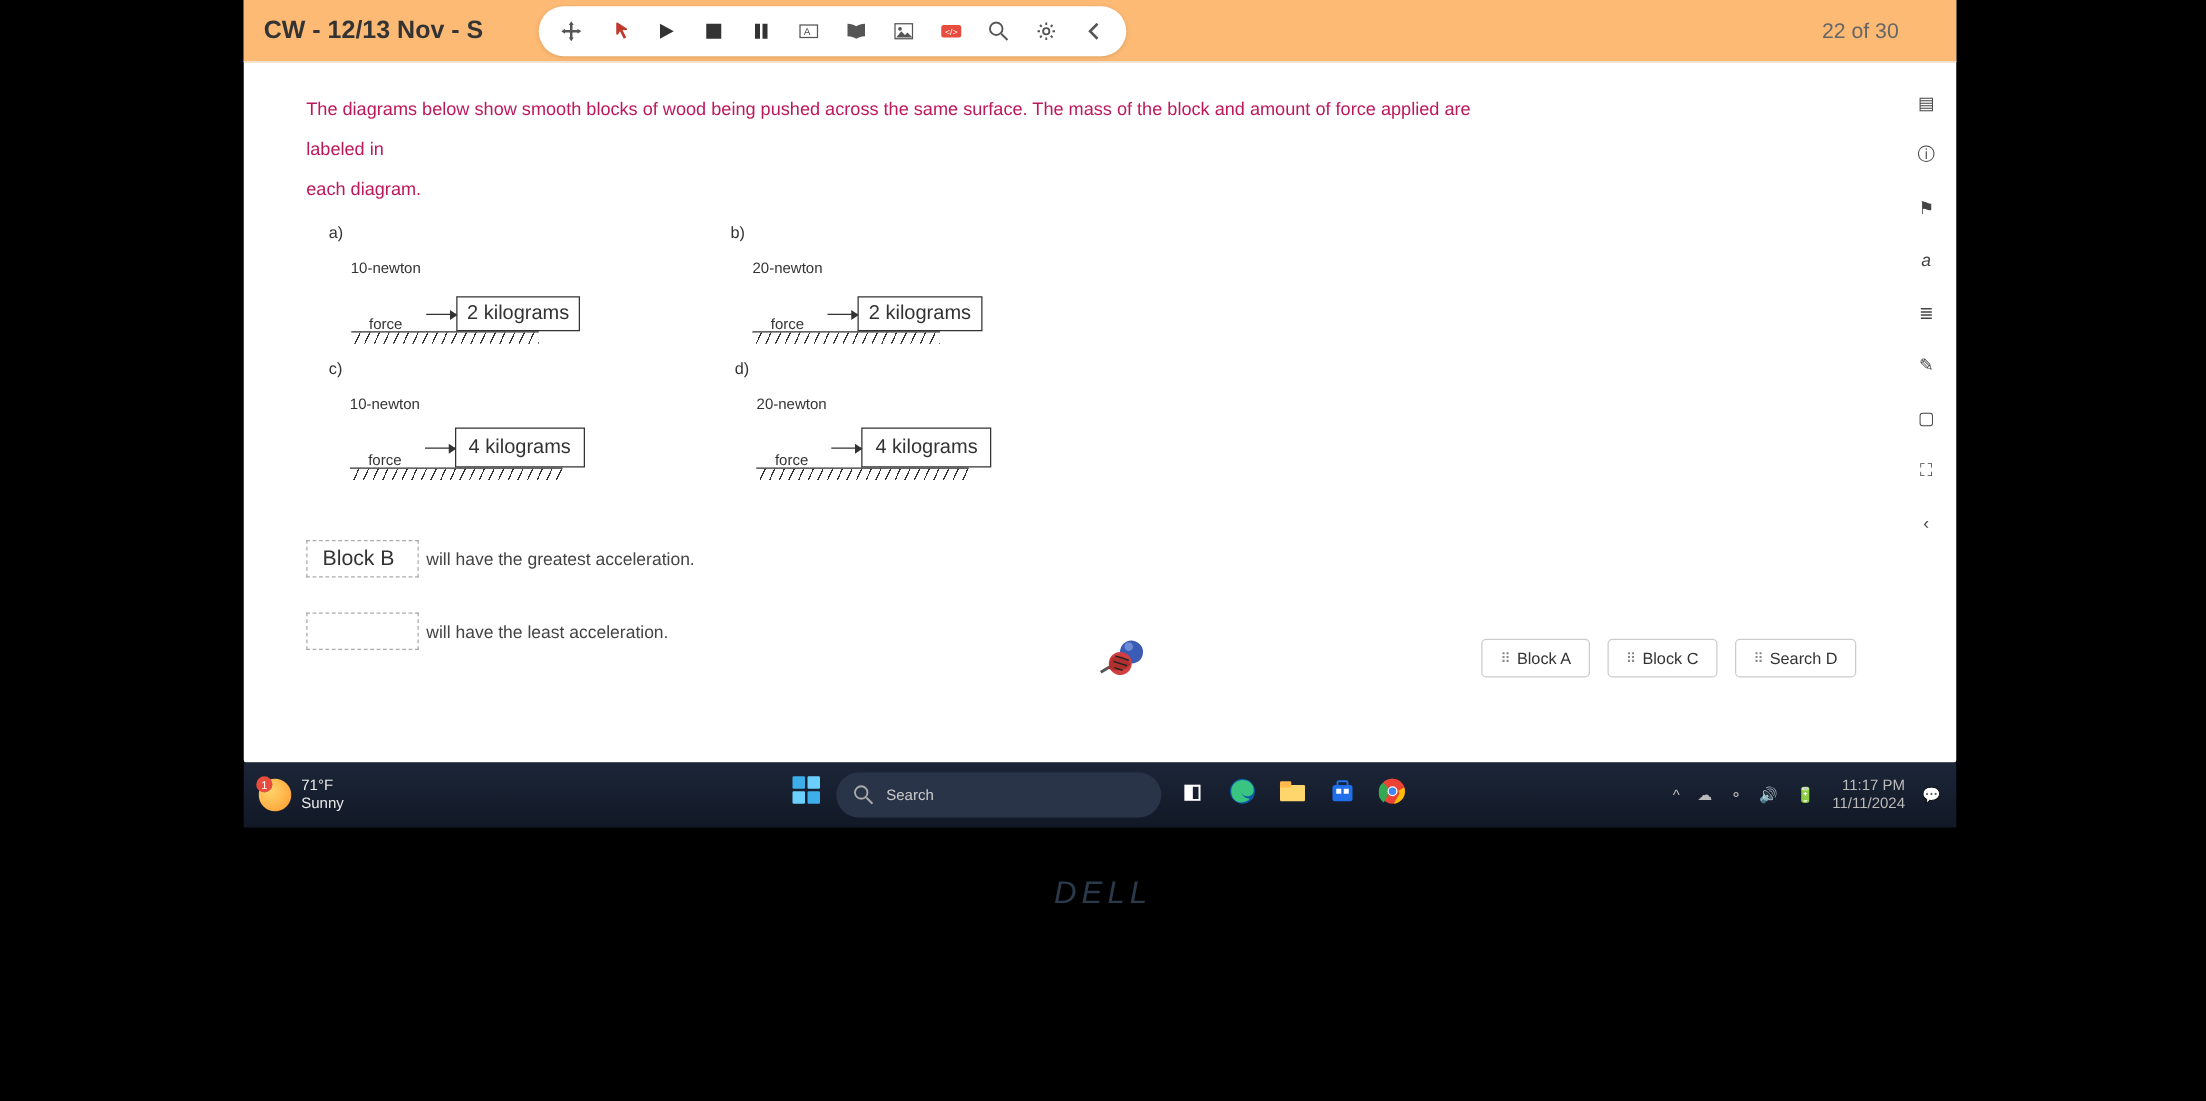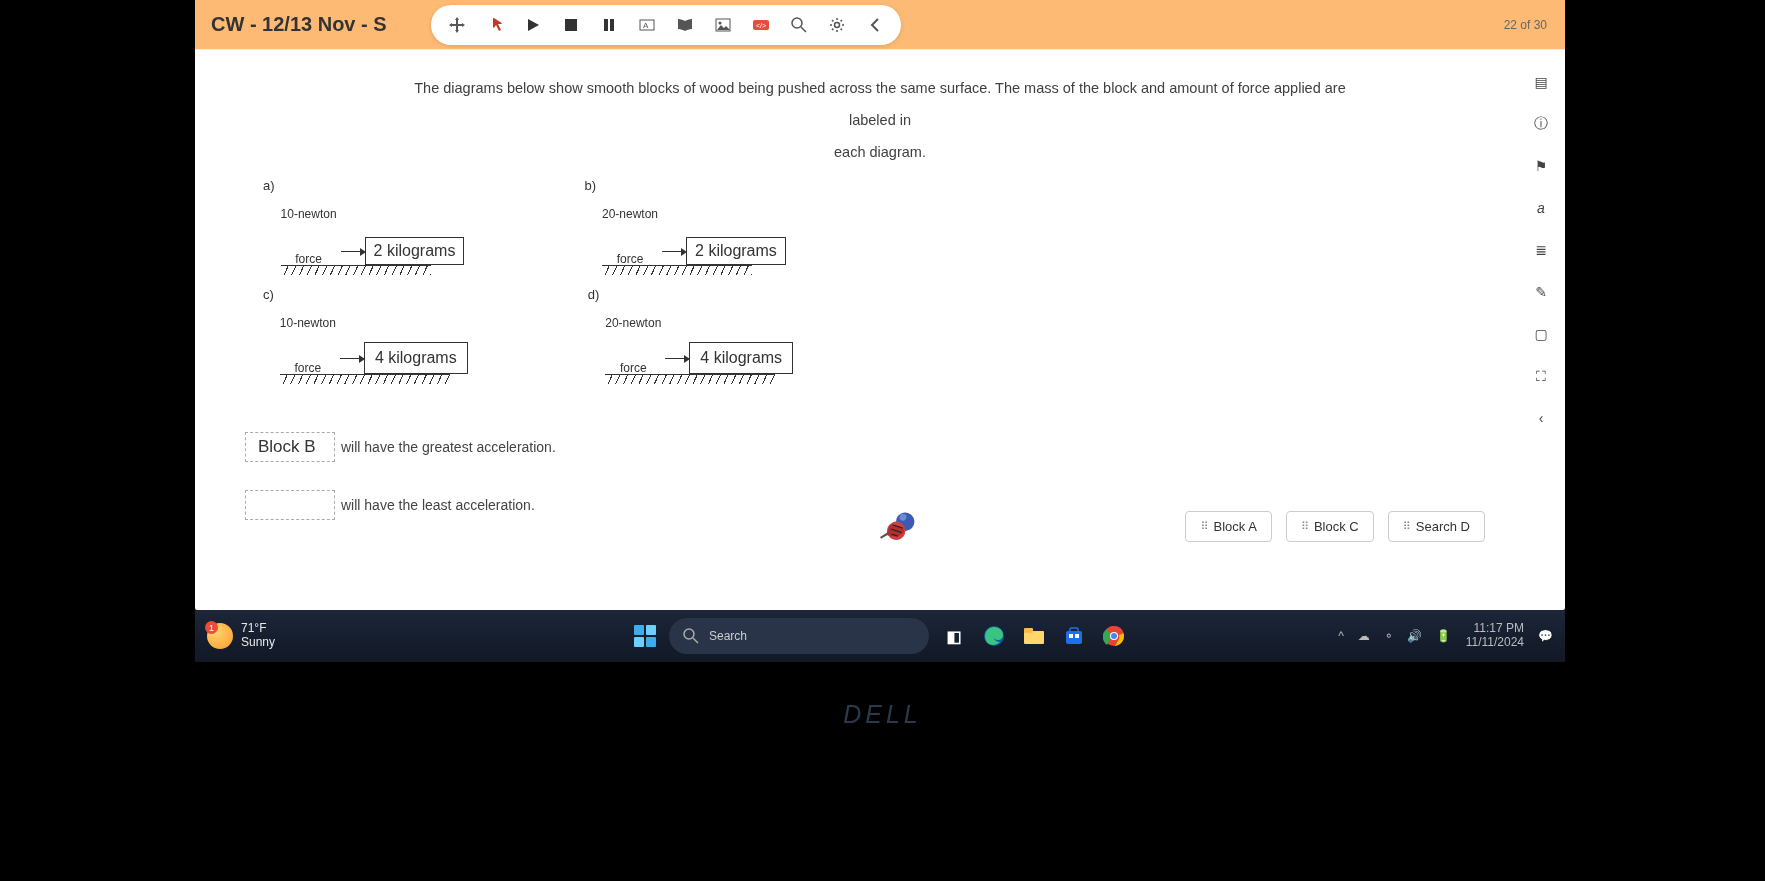--- a/index.html
+++ b/index.html
@@ -50,42 +50,42 @@
   }
   .tb-btn {
     width: 28px; height: 28px;
     display: flex; align-items: center; justify-content: center;
     color: #444;
     cursor: pointer;
     border-radius: 4px;
   }
   .page-counter {
     margin-left: auto;
-    margin-right: 8px;
-    font-size: 12px;
+    margin-right: 36px;
+    font-size: 17px;
     color: #666;
   }
   .side-tools {
     position: absolute;
     right: 12px;
     top: 70px;
     display: flex;
     flex-direction: column;
     gap: 18px;
     color: #555;
   }
   .side-tools .tb-btn { width: 24px; height: 24px; font-size: 14px; }
   .content {
     padding: 30px 50px 10px 50px;
     color: #333;
     font-size: 14.5px;
     position: relative;
   }
   .instr-bold { font-weight: 700; margin-bottom: 24px; }
-  .paragraph { margin-bottom: 16px; color: #404040; text-align: center; }
+  .paragraph { margin-bottom: 16px; color: #be185d; }
   .diagram-row {
     display: flex;
     gap: 120px;
     margin: 10px 0 4px 18px;
   }
   .diagram { display: flex; align-items: flex-start; gap: 6px; }
   .d-label { font-size: 13px; color: #333; margin-top: 2px; }
   .d-body { position: relative; }
   .force-text {
     font-size: 12px;
@@ -183,21 +183,20 @@
     position:absolute; top:-2px; left:-2px;
     background:#e74c3c; color:#fff; font-size:9px; width:13px; height:13px;
     border-radius:50%; display:flex; align-items:center; justify-content:center;
   }
   .weather-text { line-height: 1.15; }
   .tb-center {
     position: absolute;
     left: 50%;
     transform: translateX(-50%);
     display: flex;
-    align-items: center;
     gap: 10px;
   }
   .start-btn {
     width: 28px; height: 28px;
     display: grid; grid-template-columns: 1fr 1fr; grid-template-rows: 1fr 1fr; gap: 2px;
     padding: 3px;
   }
   .start-btn div { background: #4cc2ff; border-radius: 1px; }
   .start-btn div:nth-child(1){background:#3caeea}
   .start-btn div:nth-child(2){background:#6cd0ff}

